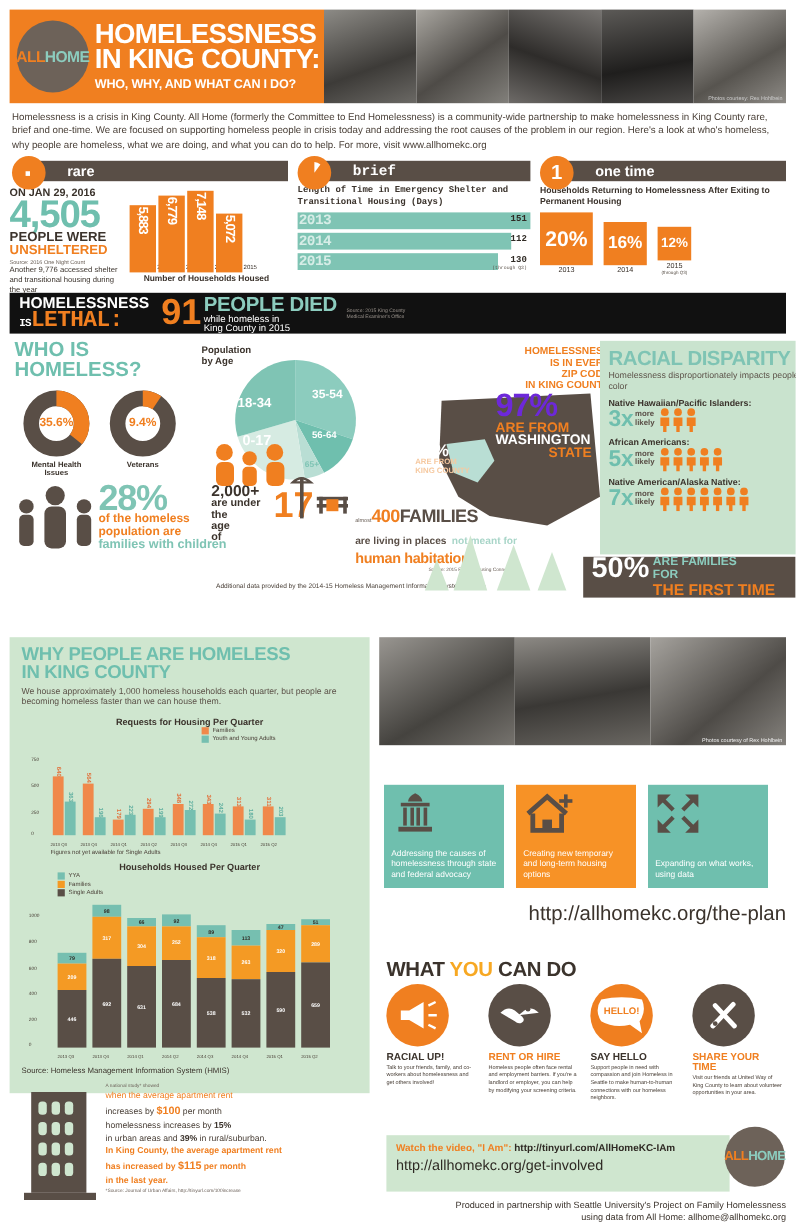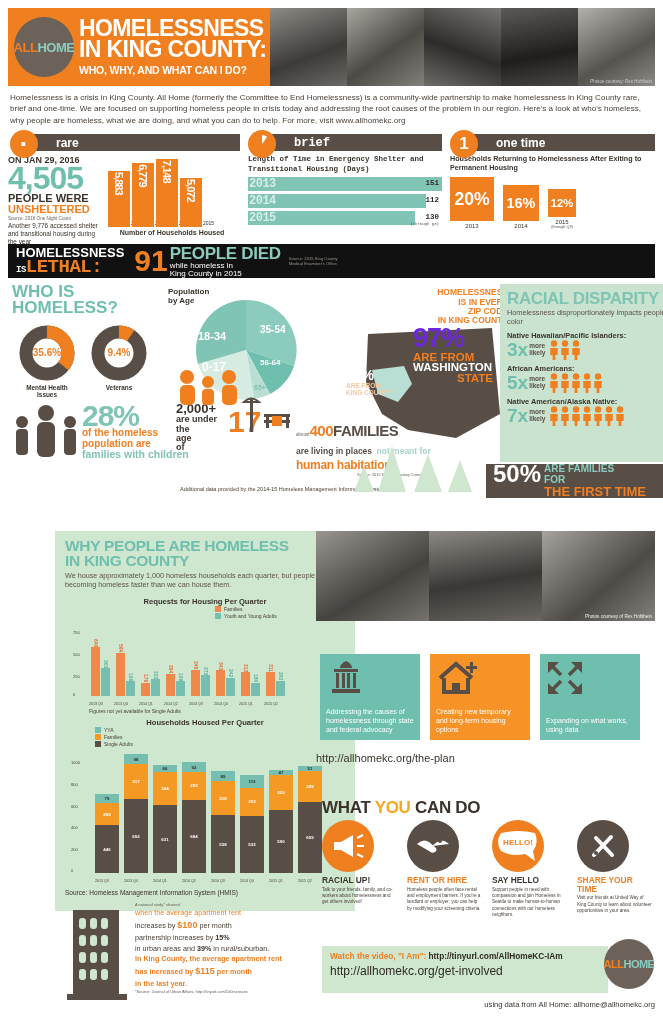--- a/index.html
+++ b/index.html
@@ -126,21 +126,21 @@
   .rd-x { color:#6FBFAE; font-size:19px; font-weight:bold; line-height:0.9; }
   .rd-ml { color:#594E46; font-size:6.5px; font-weight:bold; line-height:1.02; margin-left:1px; }
   .rd-people { display:flex; gap:1px; margin-left:4px; }
 
   .first50 { position:absolute; left:478px; top:180px; width:177px; height:34px; background:#594E46; display:flex; align-items:flex-start; padding-left:7px; }
   .f50-n { color:#fff; font-size:24px; font-weight:bold; line-height:0.8; }
   .f50-a { color:#8CCCBE; font-size:10px; font-weight:bold; line-height:1.02; }
   .f50-b { color:#F07F20; font-size:13px; font-weight:bold; line-height:1.02; }
 
   
-  .green { position:absolute; left:8px; top:523px; width:300px; height:380px; background:#CFE6CF; padding:8px 10px;margin-left:47px; }
+  .green { position:absolute; left:8px; top:523px; width:300px; height:380px; background:#CFE6CF; padding:8px 10px; }
   .g-h { color:#6FBFAE; font-size:15.5px; font-weight:bold; line-height:0.95; letter-spacing:-0.3px; }
   .g-sub { color:#5c5249; font-size:7.2px; line-height:1.25; margin-top:3px; }
   .g-ct { text-align:center; font-size:7.6px; font-weight:bold; color:#3b332c; margin-top:8px; }
   .legend { display:flex; flex-direction:column; gap:1px; font-size:5px; color:#4a4038; }
   .lg-row { display:flex; align-items:center; gap:3px; }
   .sw { width:6px; height:6px; }
 
   .chart1 { position:relative; height:86px; margin-top:2px; }
   .c1-bars { position:absolute; left:26px; bottom:12px; display:flex; gap:6px; align-items:flex-end; }
   .pair { display:flex; gap:1px; align-items:flex-end; position:relative; }
@@ -172,21 +172,21 @@
   
   .photos2 { position:absolute; left:316px; top:523px; width:339px; height:90px; display:flex; }
   .pc2 { position:absolute; right:3px; bottom:2px; color:#eee; font-size:4.6px; }
 
   .wwd-h { position:absolute; left:316px; top:622px; width:339px; text-align:right; color:#F07F20;
            font-size:17px; font-weight:bold; letter-spacing:-0.3px; }
   .wwd { position:absolute; left:320px; top:646px; display:flex; gap:10px; }
   .wwd-card { width:100px; height:86px; padding:6px; position:relative; }
   .wwd-card.teal { background:#6FBFAE; } .wwd-card.orange { background:#F79226; }
   .wwd-txt { color:#fff; font-size:7px; line-height:1.3; position:absolute; bottom:6px; left:6px; right:6px; }
-  .plan-url { position:absolute; left:316px; top:744px; width:339px; font-size:11px; color:#3b332c; }
+  .plan-url { position:absolute; left:316px; top:744px; width:339px; text-align:right; font-size:17px; color:#3b332c; }
 
   .wycd-h { position:absolute; left:322px; top:790px; font-size:17px; font-weight:bold; color:#3b332c; letter-spacing:-0.3px; }
   .wycd-h .yel { color:#F7A823; }
   .wycd { position:absolute; left:322px; top:812px; display:flex; gap:9px; }
   .act { width:76px; }
   .act-circ { width:52px; height:52px; border-radius:50%; display:flex; align-items:center; justify-content:center; }
   .act-t { font-size:8.4px; font-weight:bold; margin-top:4px; line-height:1.02; }
   .act-b { font-size:4.6px; line-height:1.4; color:#4a4038; margin-top:2px; }
 
   .videobox { position:absolute; left:322px; top:938px; width:286px; height:47px; background:#CFE6CF; padding:5px 8px; }
@@ -761,21 +761,21 @@
             <rect x="14" y="67" width="7" height="11" rx="3"></rect>
               <rect x="25" y="67" width="7" height="11" rx="3"></rect>
               <rect x="36" y="67" width="7" height="11" rx="3"></rect>
           </g>
         </svg>
       </div>
       <div class="rent-txt">
         <div class="rent-src">A national study* showed</div>
         <div class="ro">when the average apartment rent</div>
         <div><span>increases by </span><span class="rob" style="font-size:9px">$100</span><span> per month</span></div>
-        <div><span>partnership increases by </span><span class="rb">15%</span></div>
+        <div><span>homelessness increases by </span><span class="rb">15%</span></div>
         <div><span>in urban areas and </span><span class="rb">39%</span><span> in rural/suburban.</span></div>
         <div class="rob">In King County, the average apartment rent</div>
         <div><span class="rob">has increased by </span><span class="rob" style="font-size:9px">$115</span><span class="rob"> per month</span></div>
         <div class="rob">in the last year.</div>
         <div class="rent-src">*Source: Journal of Urban Affairs, http://tinyurl.com/100increase</div>
       </div>
     </div>
   </div>
 
   <div class="photos2">
@@ -889,16 +889,17 @@
 
   <div class="videobox">
     <div class="vb1"><span class="w">Watch the video, "I Am": </span><span class="u">http://tinyurl.com/AllHomeKC-IAm</span></div>
     <div class="vb2">http://allhomekc.org/get-involved</div>
   </div>
   <div class="logo2">
     <span class="logo-txt" style="font-size:11px"><span class="logo-all">ALL</span><span class="logo-home">HOME</span></span>
   </div>
 
   <div class="footer">
+    <div>Produced in partnership with Seattle University's Project on Family Homelessness</div>
     <div>using data from All Home: allhome@allhomekc.org</div>
   </div>
 
 </div>
 
 </body></html>

